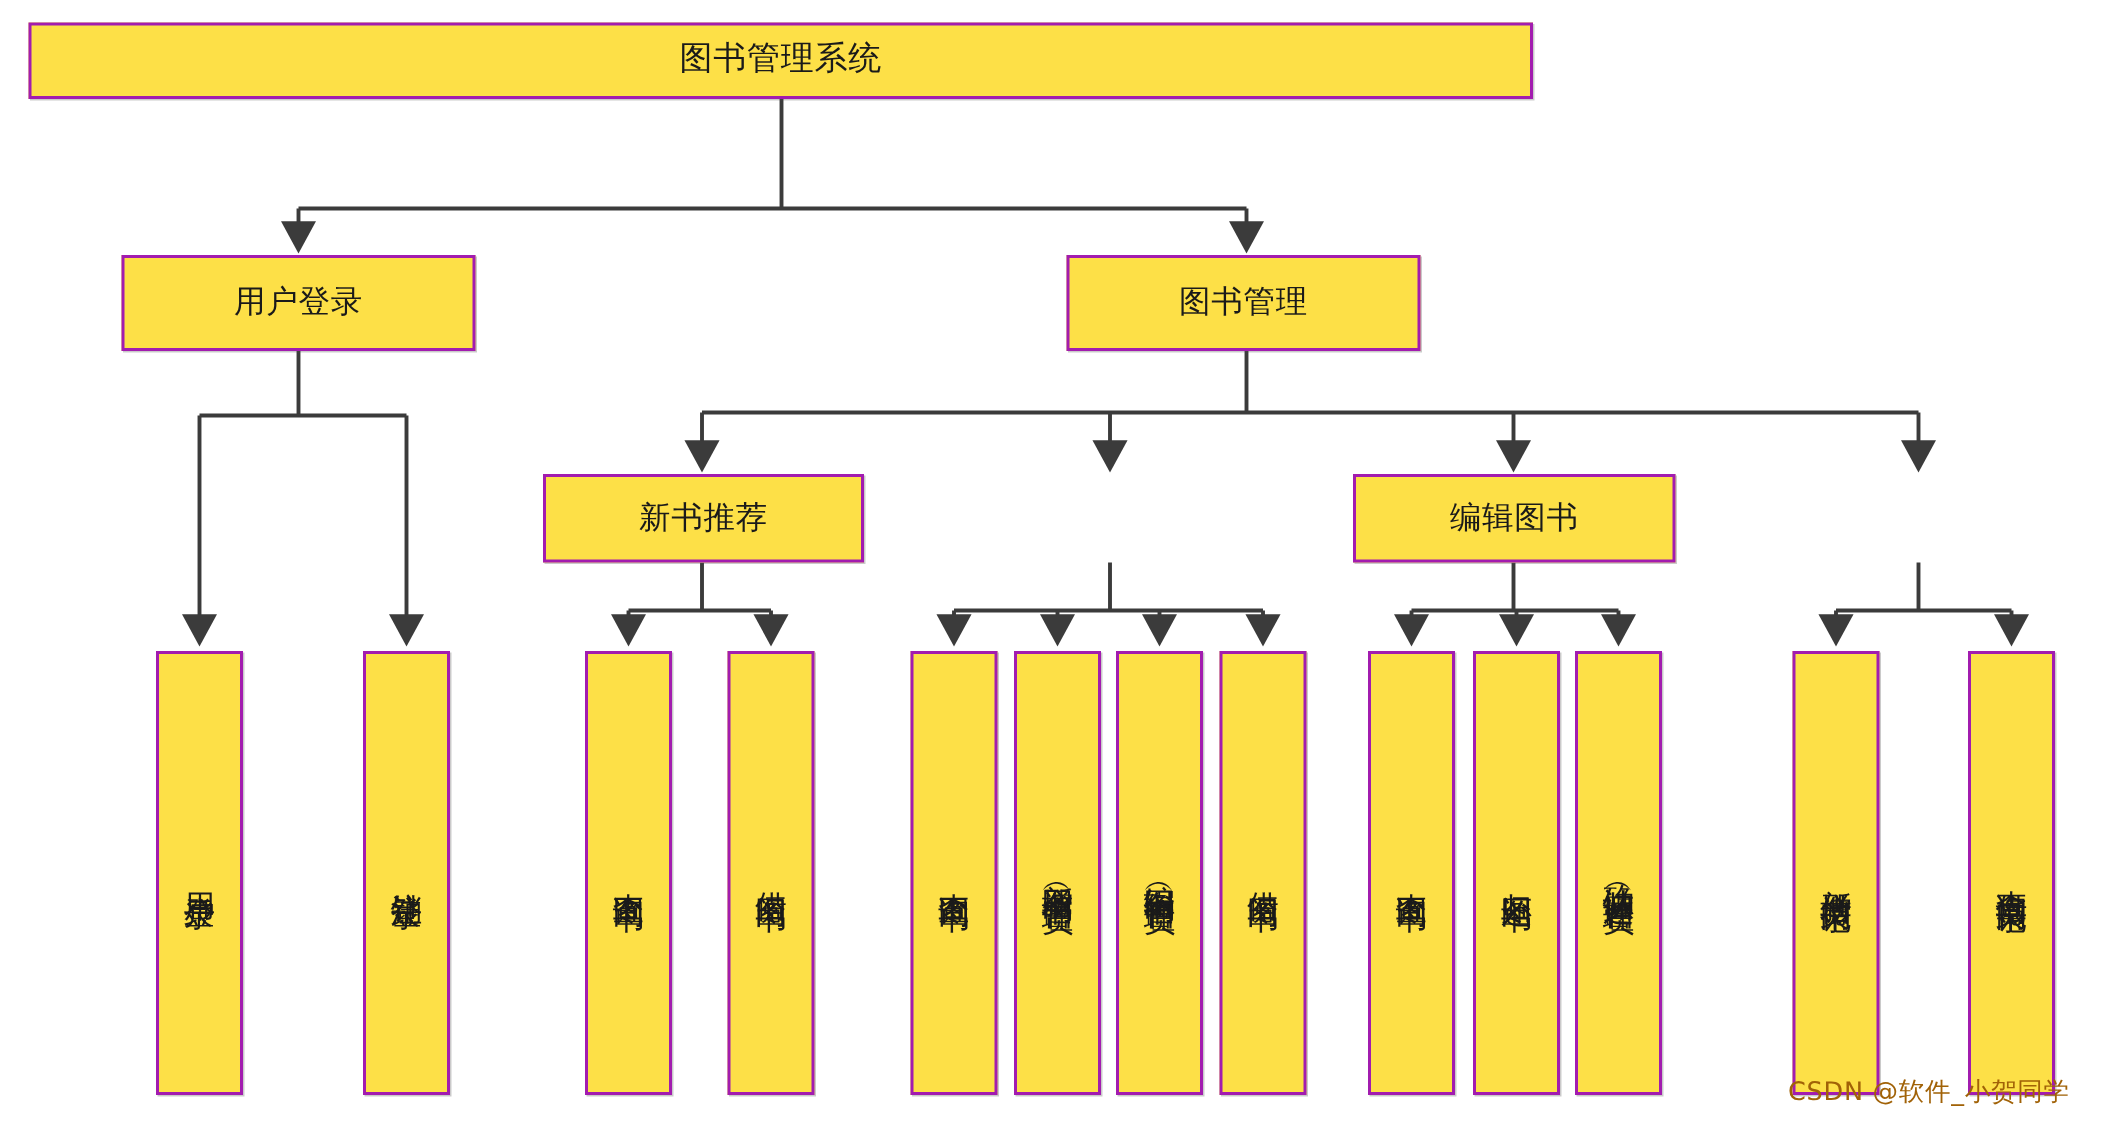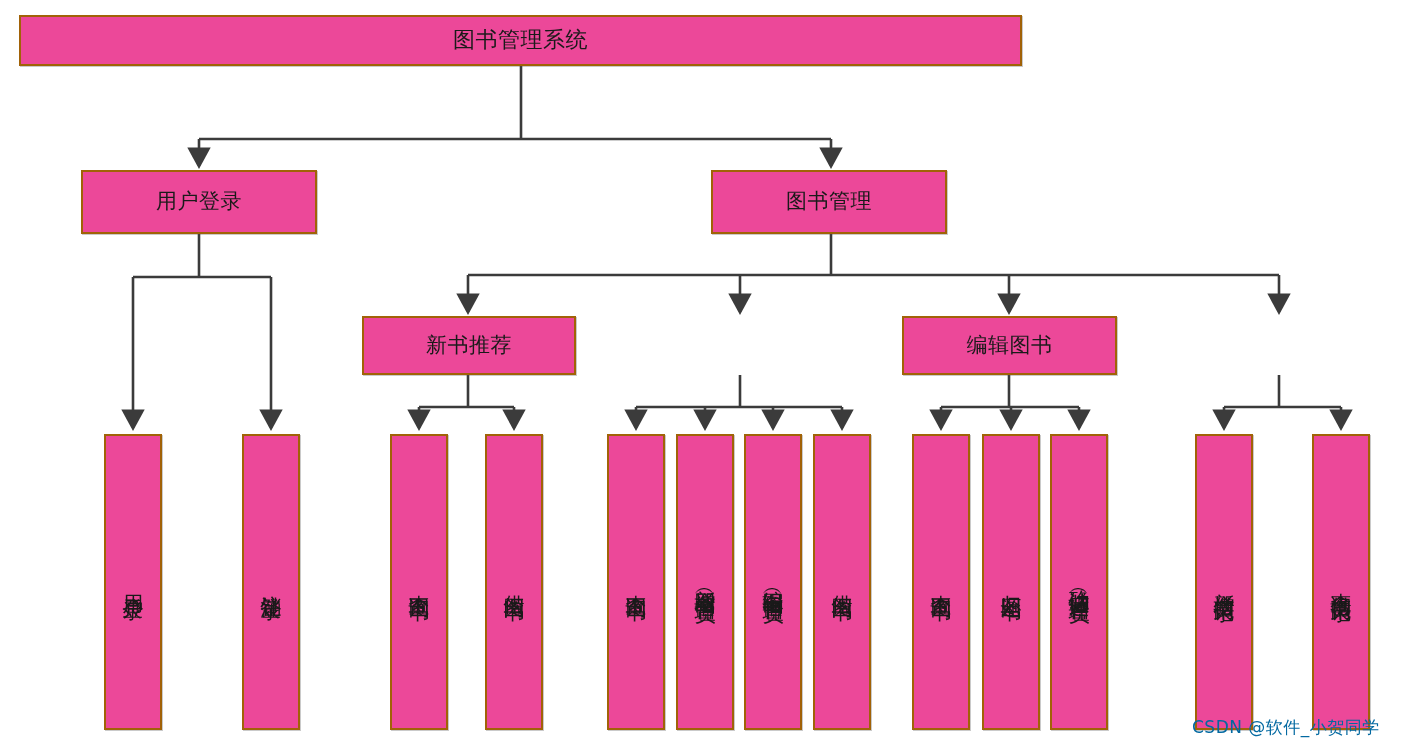--- a/index.html
+++ b/index.html
@@ -21,22 +21,22 @@
   svg#edges {
     position: absolute;
     left: 0;
     top: 0;
     width: 1405px;
     height: 747px;
   }
   .node {
     position: absolute;
     box-sizing: border-box;
-    border: 2px solid #a16207;
-    background: #ec4899;
+    border: 2px solid #a21caf;
+    background: #fde047;
     color: #1a1a1a;
     display: flex;
     align-items: center;
     justify-content: center;
     z-index: 2;
     box-shadow: 1px 1px 0 rgba(80,80,80,0.30);
   }
   .node .label {
     font-size: 21px;
     line-height: 1.12;
@@ -53,21 +53,21 @@
     writing-mode: vertical-rl;
     text-orientation: upright;
     font-size: 21px;
     letter-spacing: 2px;
     line-height: 1.05;
     white-space: nowrap;
   }
   .watermark {
     position: absolute;
     font-size: 17px;
-    color: #0369a1;
+    color: #a16207;
     letter-spacing: 0.5px;
     z-index: 5;
     white-space: nowrap;
     font-family: "DejaVu Sans", "Liberation Sans", sans-serif;
   }
 </style>
 </head>
 <body>
 
 <div id="canvas">

